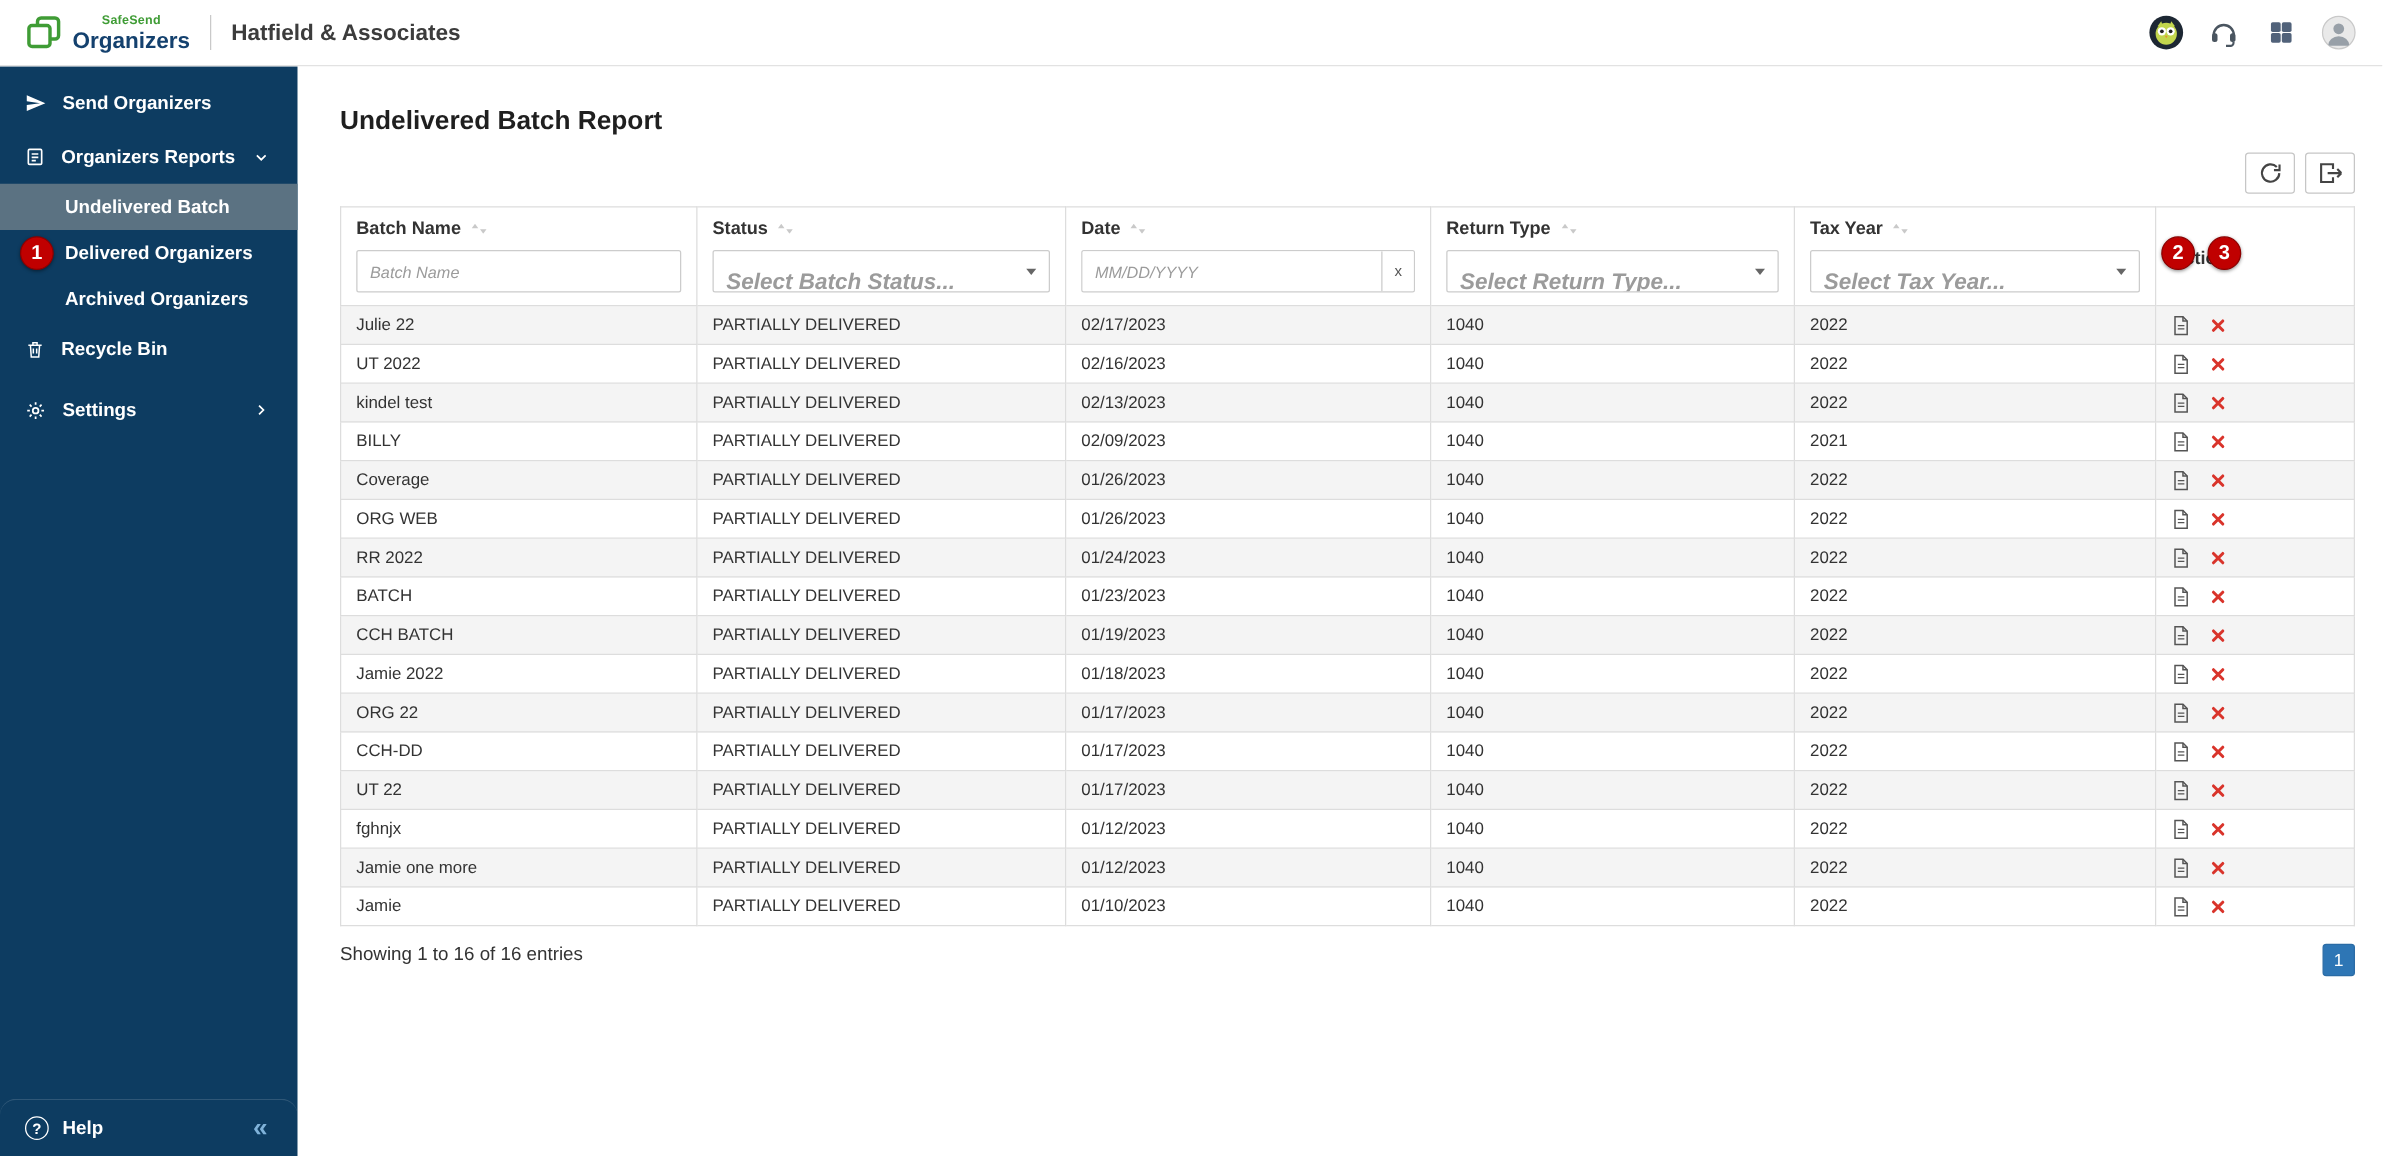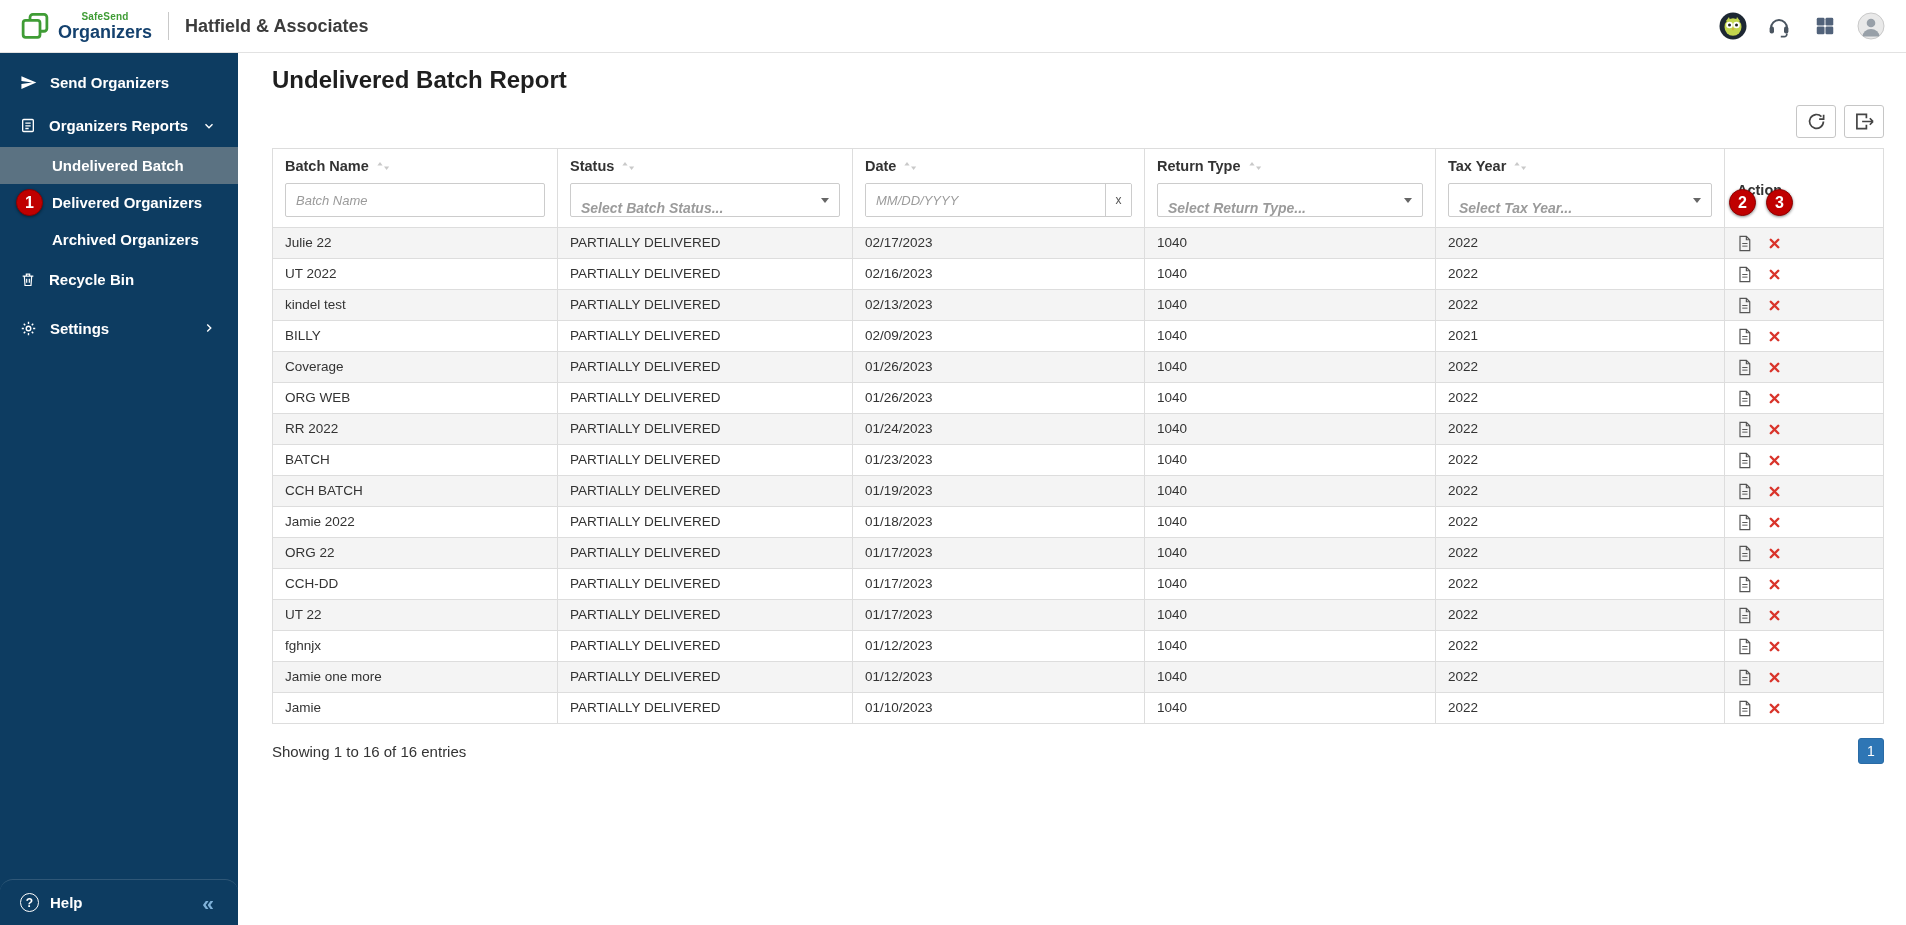--- a/index.html
+++ b/index.html
@@ -27,48 +27,48 @@
   .nav-sub { height:37px; padding-left:52px; }
   .nav-sub.active { background:#5b7282; }
   .nav-settings { margin-top:6px; height:42px; }
   .sidebar-footer { margin-top:auto; height:46px; border-top:1px solid rgba(255,255,255,.14); display:flex; align-items:center; gap:11px; padding:0 24px 0 20px; font-size:15px; font-weight:600; cursor:pointer;border-radius:13px; }
   .help-circle { width:19px; height:19px; border:1.6px solid #fff; border-radius:50%; display:flex; align-items:center; justify-content:center; font-size:12px; font-weight:bold; }
   .help-circle::after { content:"?"; }
   .collapse-glyph { margin-left:auto; color:#7fb2d9; font-size:21px; font-weight:bold; cursor:pointer; line-height:1; }
 
   
   .main { position:absolute; top:53px; left:252px; right:0; bottom:0; padding:14px 22px 0 20px; background:#fff; }
-  .page-title { font-size:24px; font-weight:600; color:#1f1f1f; line-height:26px; }
+  .page-title { font-size:21px; font-weight:600; color:#1f1f1f; line-height:26px;margin-top:17px; }
   .toolbar { display:flex; justify-content:flex-end; gap:8px; margin-top:12px; height:33px; }
   .tool-btn { width:40px; height:33px; background:#fff; border:1px solid #c6c6c6; border-radius:3px; cursor:pointer; display:flex; align-items:center; justify-content:center; }
 
   
   .report-table { width:100%; border-collapse:collapse; table-layout:fixed; margin-top:10px; }
   .report-table th, .report-table td { border:1px solid #ddd; }
   .report-table th { background:#fff; vertical-align:top; text-align:left; padding:8px 12px 10px; }
   .col-head { display:flex; align-items:center; gap:8px; font-size:14.5px; font-weight:bold; color:#333; margin-bottom:8px; cursor:pointer; line-height:18px; }
   .sort-icons { display:inline-flex; }
   .action-th .col-head { margin-top:24px; margin-bottom:0; }
   .filter-input { width:100%; height:34px; border:1px solid #ccc; border-radius:2px; padding:0 10px; font-size:13px; font-style:italic; color:#555; font-family:"Liberation Sans",sans-serif; }
   .filter-input::placeholder { color:#9b9b9b; font-style:italic; }
-  .filter-select { height:34px; border:1px solid #ccc; border-radius:2px; display:flex; align-items:center; padding:16px 26px 0 10px; position:relative; color:#9b9b9b; font-style:italic; font-size:14px; background:#fff; cursor:pointer; overflow:hidden; white-space:nowrap; }
+  .filter-select { height:34px; border:1px solid #ccc; border-radius:2px; display:flex; align-items:center; padding:16px 26px 0 10px; position:relative; color:#9b9b9b; font-style:italic; font-size:18px; background:#fff; cursor:pointer; overflow:hidden; white-space:nowrap; }
   .filter-select::after { content:""; position:absolute; right:10px; top:50%; margin-top:-2px; border-left:4.5px solid transparent; border-right:4.5px solid transparent; border-top:5.5px solid #666; }
   .date-filter { display:flex; height:34px; border:1px solid #ccc; border-radius:2px; background:#fff; overflow:hidden; }
   .date-filter input { flex:1; min-width:0; border:none; outline:none; padding:0 10px; font-size:13px; font-style:italic; color:#555; font-family:"Liberation Sans",sans-serif; }
   .date-filter input::placeholder { color:#9b9b9b; font-style:italic; }
   .date-clear { width:26px; border:none; border-left:1px solid #ccc; background:#fff; font-size:12px; color:#555; cursor:pointer; display:flex; align-items:center; justify-content:center; }
 
   .report-table td { padding:7px 12px; font-size:13.5px; color:#333; line-height:16px; }
   .report-table tbody tr:nth-child(odd) { background:#f4f4f4; }
   .action-cell { padding:3px 10px !important; }
   .action-cell .icons { display:flex; align-items:center; gap:12px; }
   .icon-btn { border:none; background:transparent; cursor:pointer; padding:2px; display:flex; align-items:center; justify-content:center; }
 
   
-  .table-footer { display:flex; justify-content:space-between; align-items:center; margin-top:14px; }
+  .table-footer { display:flex; justify-content:space-between; align-items:flex-start; margin-top:14px; }
   .showing-text { font-size:15px; color:#333; }
   .page-btn { min-width:26px; height:26px; background:#2e76b5; color:#fff; border:1px solid #2a6ba5; border-radius:3px; font-size:14px; cursor:pointer; }
 
   
   .anno-badge { position:absolute; width:27px; height:27px; border-radius:50%; background:#c00000; border:1px solid #8e0000; color:#fff; font-size:16px; font-weight:bold; display:flex; align-items:center; justify-content:center; z-index:50; box-shadow:0 1px 3px rgba(0,0,0,.45); }
 </style>
 </head>
 <body>
 
 <header class="topbar">

